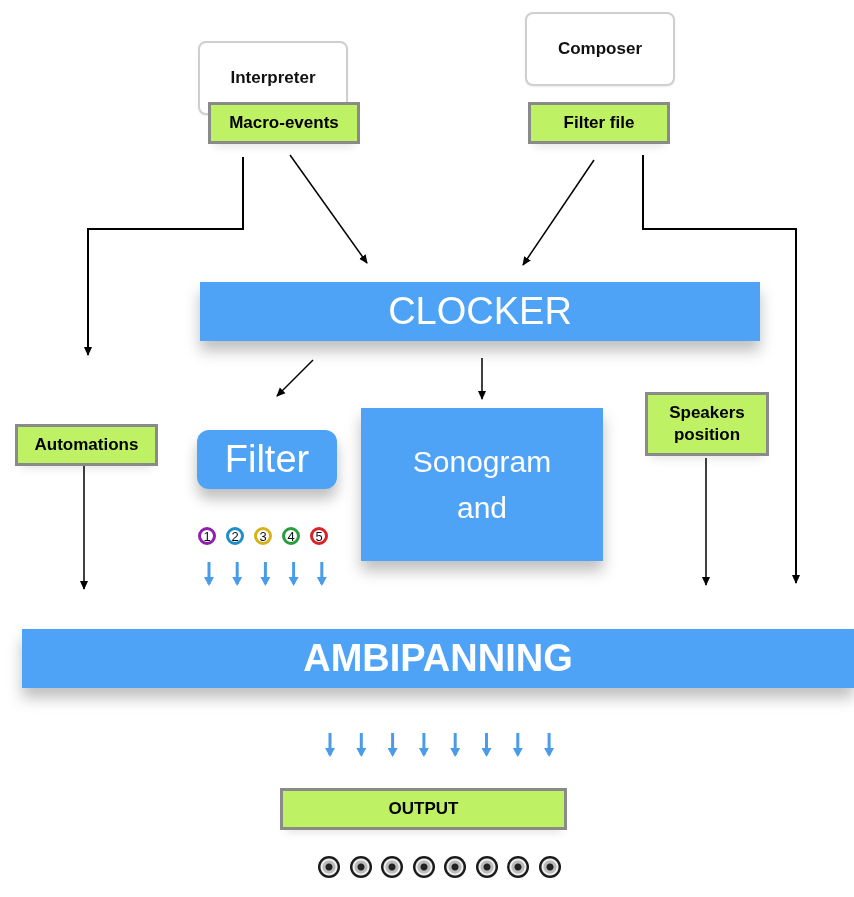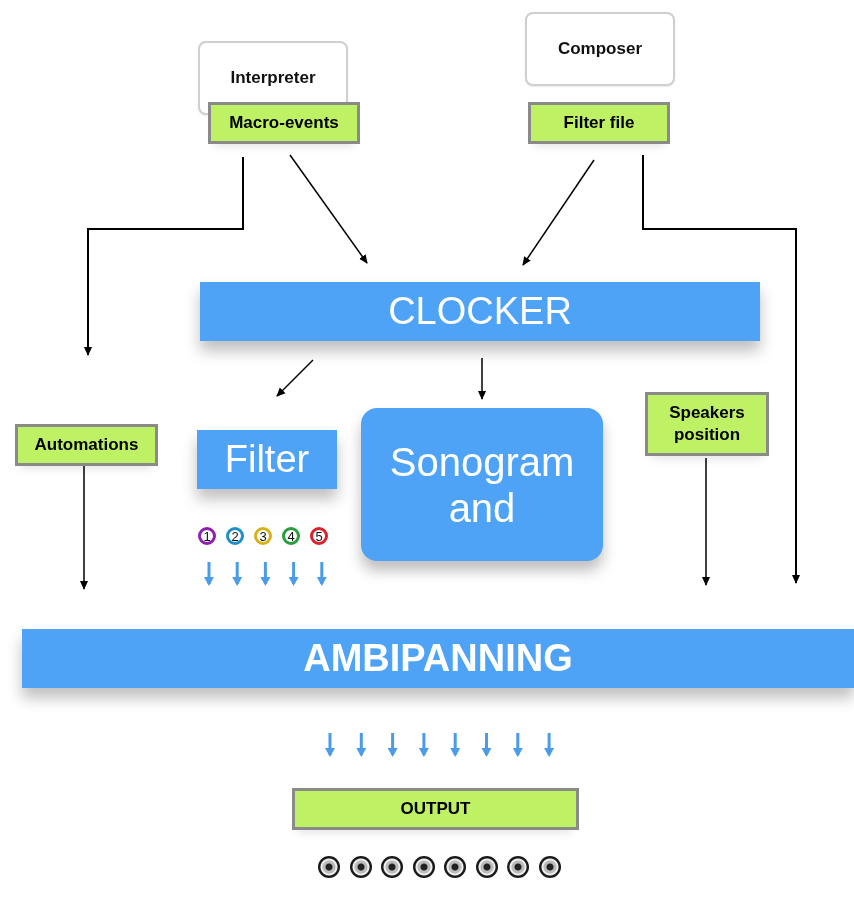--- a/index.html
+++ b/index.html
@@ -81,42 +81,42 @@
 
 <div class="abs label-box" style="left:15px;top:376px;width:137px;height:36px;margin-top:48px;">
   <span>Automations</span>
 </div>
 
 <div class="abs label-box" style="left:645px;top:376px;width:118px;height:58px;flex-direction:column;margin-top:16px;">
   <span>Speakers</span>
   <span>position</span>
 </div>
 
-<div class="abs blue-box" style="left:197px;top:430px;width:140px;height:59px;font-size:38px;">
+<div class="abs blue-box" style="left:197px;top:430px;width:140px;height:59px;font-size:38px;border-radius:12px;">
   <span>Filter</span>
 </div>
 
-<div class="abs blue-box" style="left:361px;top:408px;width:242px;height:153px;font-size:40px;flex-direction:column;line-height:46px;border-radius:16px;">
+<div class="abs blue-box" style="left:361px;top:408px;width:242px;height:153px;font-size:30px;flex-direction:column;line-height:46px;">
   <span>Sonogram</span>
   <span>and</span>
 </div>
 
 <div id="bands" class="abs" style="left:198px;top:527px;display:flex;gap:10px;">
     <div class="num" style="border-color: rgb(142, 31, 176);">1</div>
     <div class="num" style="border-color: rgb(30, 143, 201);">2</div>
     <div class="num" style="border-color: rgb(216, 178, 26);">3</div>
     <div class="num" style="border-color: rgb(42, 157, 62);">4</div>
     <div class="num" style="border-color: rgb(217, 35, 42);">5</div>
   </div>
 
 <div class="abs blue-box" style="left:22px;top:629px;width:832px;height:59px;font-size:38px;font-weight:bold;">
   <span>AMBIPANNING</span>
 </div>
 
-<div class="abs label-box" style="left:292px;top:788px;width:281px;height:36px;text-align:right;">
+<div class="abs label-box" style="left:280px;top:788px;width:281px;height:36px;text-align:right;">
   <span>OUTPUT</span>
 </div>
 
 <div id="speakers" class="abs" style="left:318px;top:856px;display:flex;gap:9.5px;">
     <div class="spk"></div>
     <div class="spk"></div>
     <div class="spk"></div>
     <div class="spk"></div>
     <div class="spk"></div>
     <div class="spk"></div>

